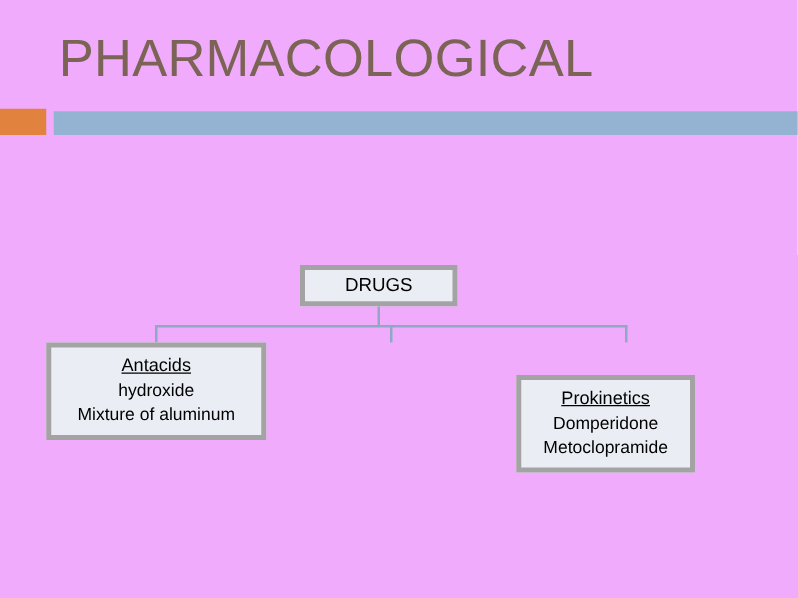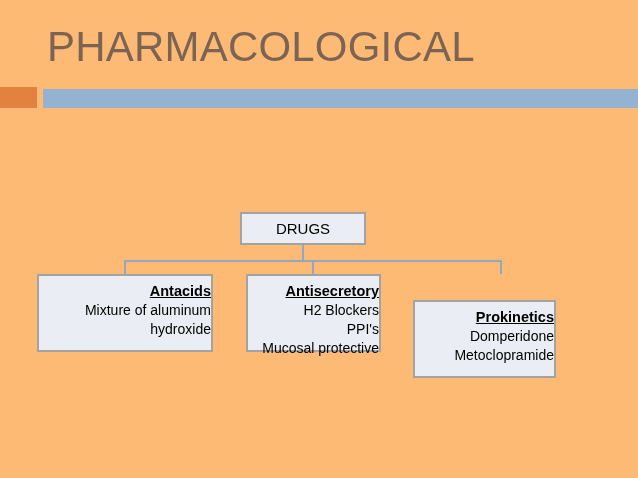--- a/index.html
+++ b/index.html
@@ -11,21 +11,21 @@
     width: 638px;
     height: 478px;
     overflow: hidden;
     font-family: "Liberation Sans", sans-serif;
     -webkit-font-smoothing: antialiased;
   }
   #slide {
     position: relative;
     width: 638px;
     height: 478px;
-    background: #fdba74;
+    background: #f0abfc;
   }
 
   
   #slide-title {
     position: absolute;
     left: 47px;
     top: 22px;
     font-size: 42px;
     line-height: 50px;
     letter-spacing: 0.2px;
@@ -49,23 +49,23 @@
     top: 89px;
     width: 595px;
     height: 19px;
     background: #94B3D3;
   }
 
   
   .node {
     position: absolute;
     background: #EAEEF4;
-    border: 2px solid #a3a3a3;
+    border: 4px solid #a3a3a3;
     box-sizing: border-box;
-    text-align: right;
+    text-align: center;
     color: #000000;
     font-size: 14px;
     line-height: 19px;
   }
   #node-root {
     left: 240px;
     top: 212px;
     width: 126px;
     height: 33px;
     display: flex;
@@ -79,21 +79,21 @@
   .leaf {
     top: 274px;
     height: 78px;
     padding-top: 5px;
   }
   #node-antacids   { left: 37px;  width: 176px; }
   #node-antisec    { left: 246px; width: 135px; }
   #node-prokin     { left: 413px; width: 143px; margin-top: 26px; }
 
   .node-heading {
-    font-weight: bold;
+    font-weight: normal;
     text-decoration: underline;
     font-size: 14.5px;
     display: block;
     line-height: 20px;
   }
   .node-line {
     display: block;
     font-size: 14px;
     line-height: 19px;
   }
@@ -124,30 +124,24 @@
   <div class="conn" id="conn-b1"></div>
   <div class="conn" id="conn-b2"></div>
   <div class="conn" id="conn-b3"></div>
 
   <div class="node" id="node-root">
     <span class="node-title">DRUGS</span>
   </div>
 
   <div class="node leaf" id="node-antacids">
     <span class="node-heading">Antacids</span>
+    <span class="node-line">hydroxide</span>
     <span class="node-line">Mixture of aluminum</span>
-    <span class="node-line">hydroxide</span>
   </div>
 
-  <div class="node leaf" id="node-antisec">
-    <span class="node-heading">Antisecretory</span>
-    <span class="node-line">H2 Blockers</span>
-    <span class="node-line">PPI's</span>
-    <span class="node-line">Mucosal protective</span>
-  </div>
 
   <div class="node leaf" id="node-prokin">
     <span class="node-heading">Prokinetics</span>
     <span class="node-line">Domperidone</span>
     <span class="node-line">Metoclopramide</span>
   </div>
 
 </div>
 
 </body></html>

